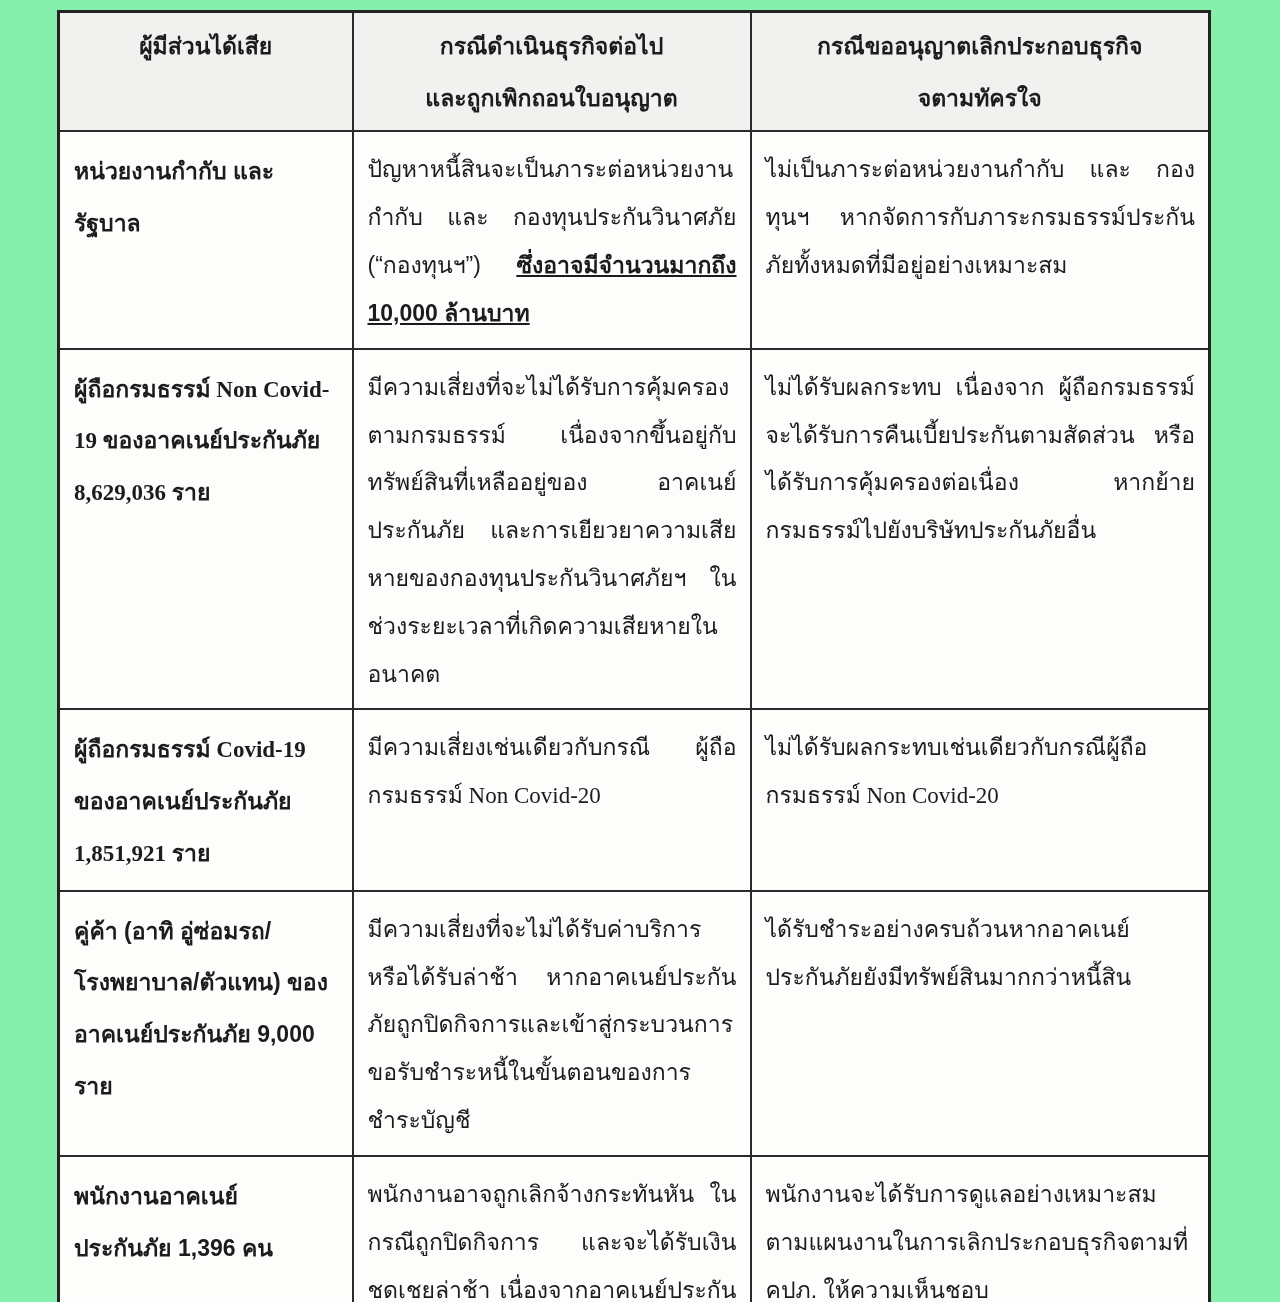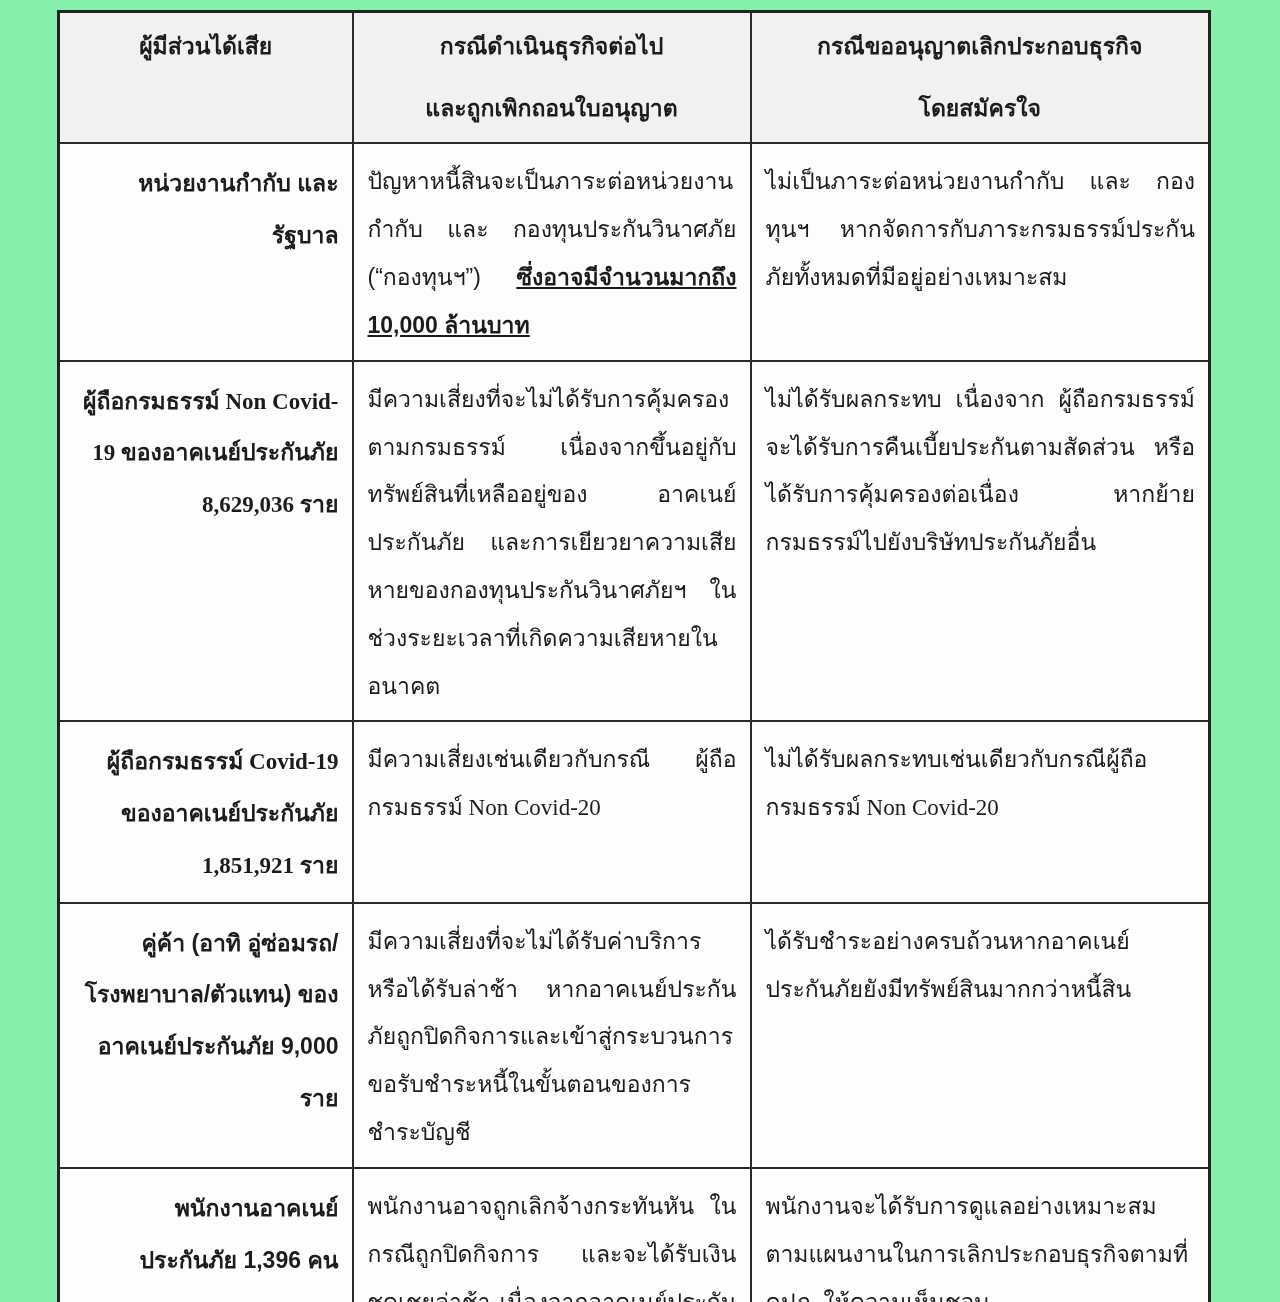--- a/index.html
+++ b/index.html
@@ -35,30 +35,30 @@
     box-sizing: border-box;
     overflow: hidden;
   }
   .doc-table th {
     font-weight: 700;
     text-align: center;
     padding: 12px 10px 10px 10px;
     line-height: 1.9;
     background: #f1f1ef;
   }
-  .hdr-line + .hdr-line { margin-top: 20px; font-family: Liberation Mono, monospace; }
+  .hdr-line + .hdr-line { margin-top: 8px; }
   .doc-table td {
     padding: 14px 13px 10px 14px;
     line-height: 2.08;
   }
   td.stk {
     font-weight: 700;
     white-space: pre-line;
     line-height: 2.25;
-    text-align: right;
+    text-align: left;
     margin-top: 48px;
   }
   td.body-cell {
     text-align: justify;
     overflow-wrap: break-word;
   }
   .emphasis {
     font-weight: 700;
     text-decoration: underline;
   }
@@ -77,21 +77,21 @@
       <tr style="height:112px;">
         <th>
           <div class="hdr-line">ผู้มีส่วนได้เสีย</div>
         </th>
         <th>
           <div class="hdr-line">กรณีดำเนินธุรกิจต่อไป</div>
           <div class="hdr-line">และถูกเพิกถอนใบอนุญาต</div>
         </th>
         <th>
           <div class="hdr-line">กรณีขออนุญาตเลิกประกอบธุรกิจ</div>
-          <div class="hdr-line">โดยสมัครใจ</div>
+          <div class="hdr-line">จตามทัครใจ</div>
         </th>
       </tr>
     </thead>
     <tbody>
       <tr style="height:190px;">
         <td class="stk">หน่วยงานกำกับ และ
 รัฐบาล</td>
         <td class="body-cell"><span>ปัญหาหนี้สินจะเป็นภาระต่อหน่วยงานกำกับ และ กองทุนประกันวินาศภัย (“กองทุนฯ”) </span><span class="emphasis">ซึ่งอาจมีจำนวนมากถึง 10,000 ล้านบาท</span></td>
         <td class="body-cell">ไม่เป็นภาระต่อหน่วยงานกำกับ และ กองทุนฯ หากจัดการกับภาระกรมธรรม์ประกันภัยทั้งหมดที่มีอยู่อย่างเหมาะสม</td>
       </tr>

